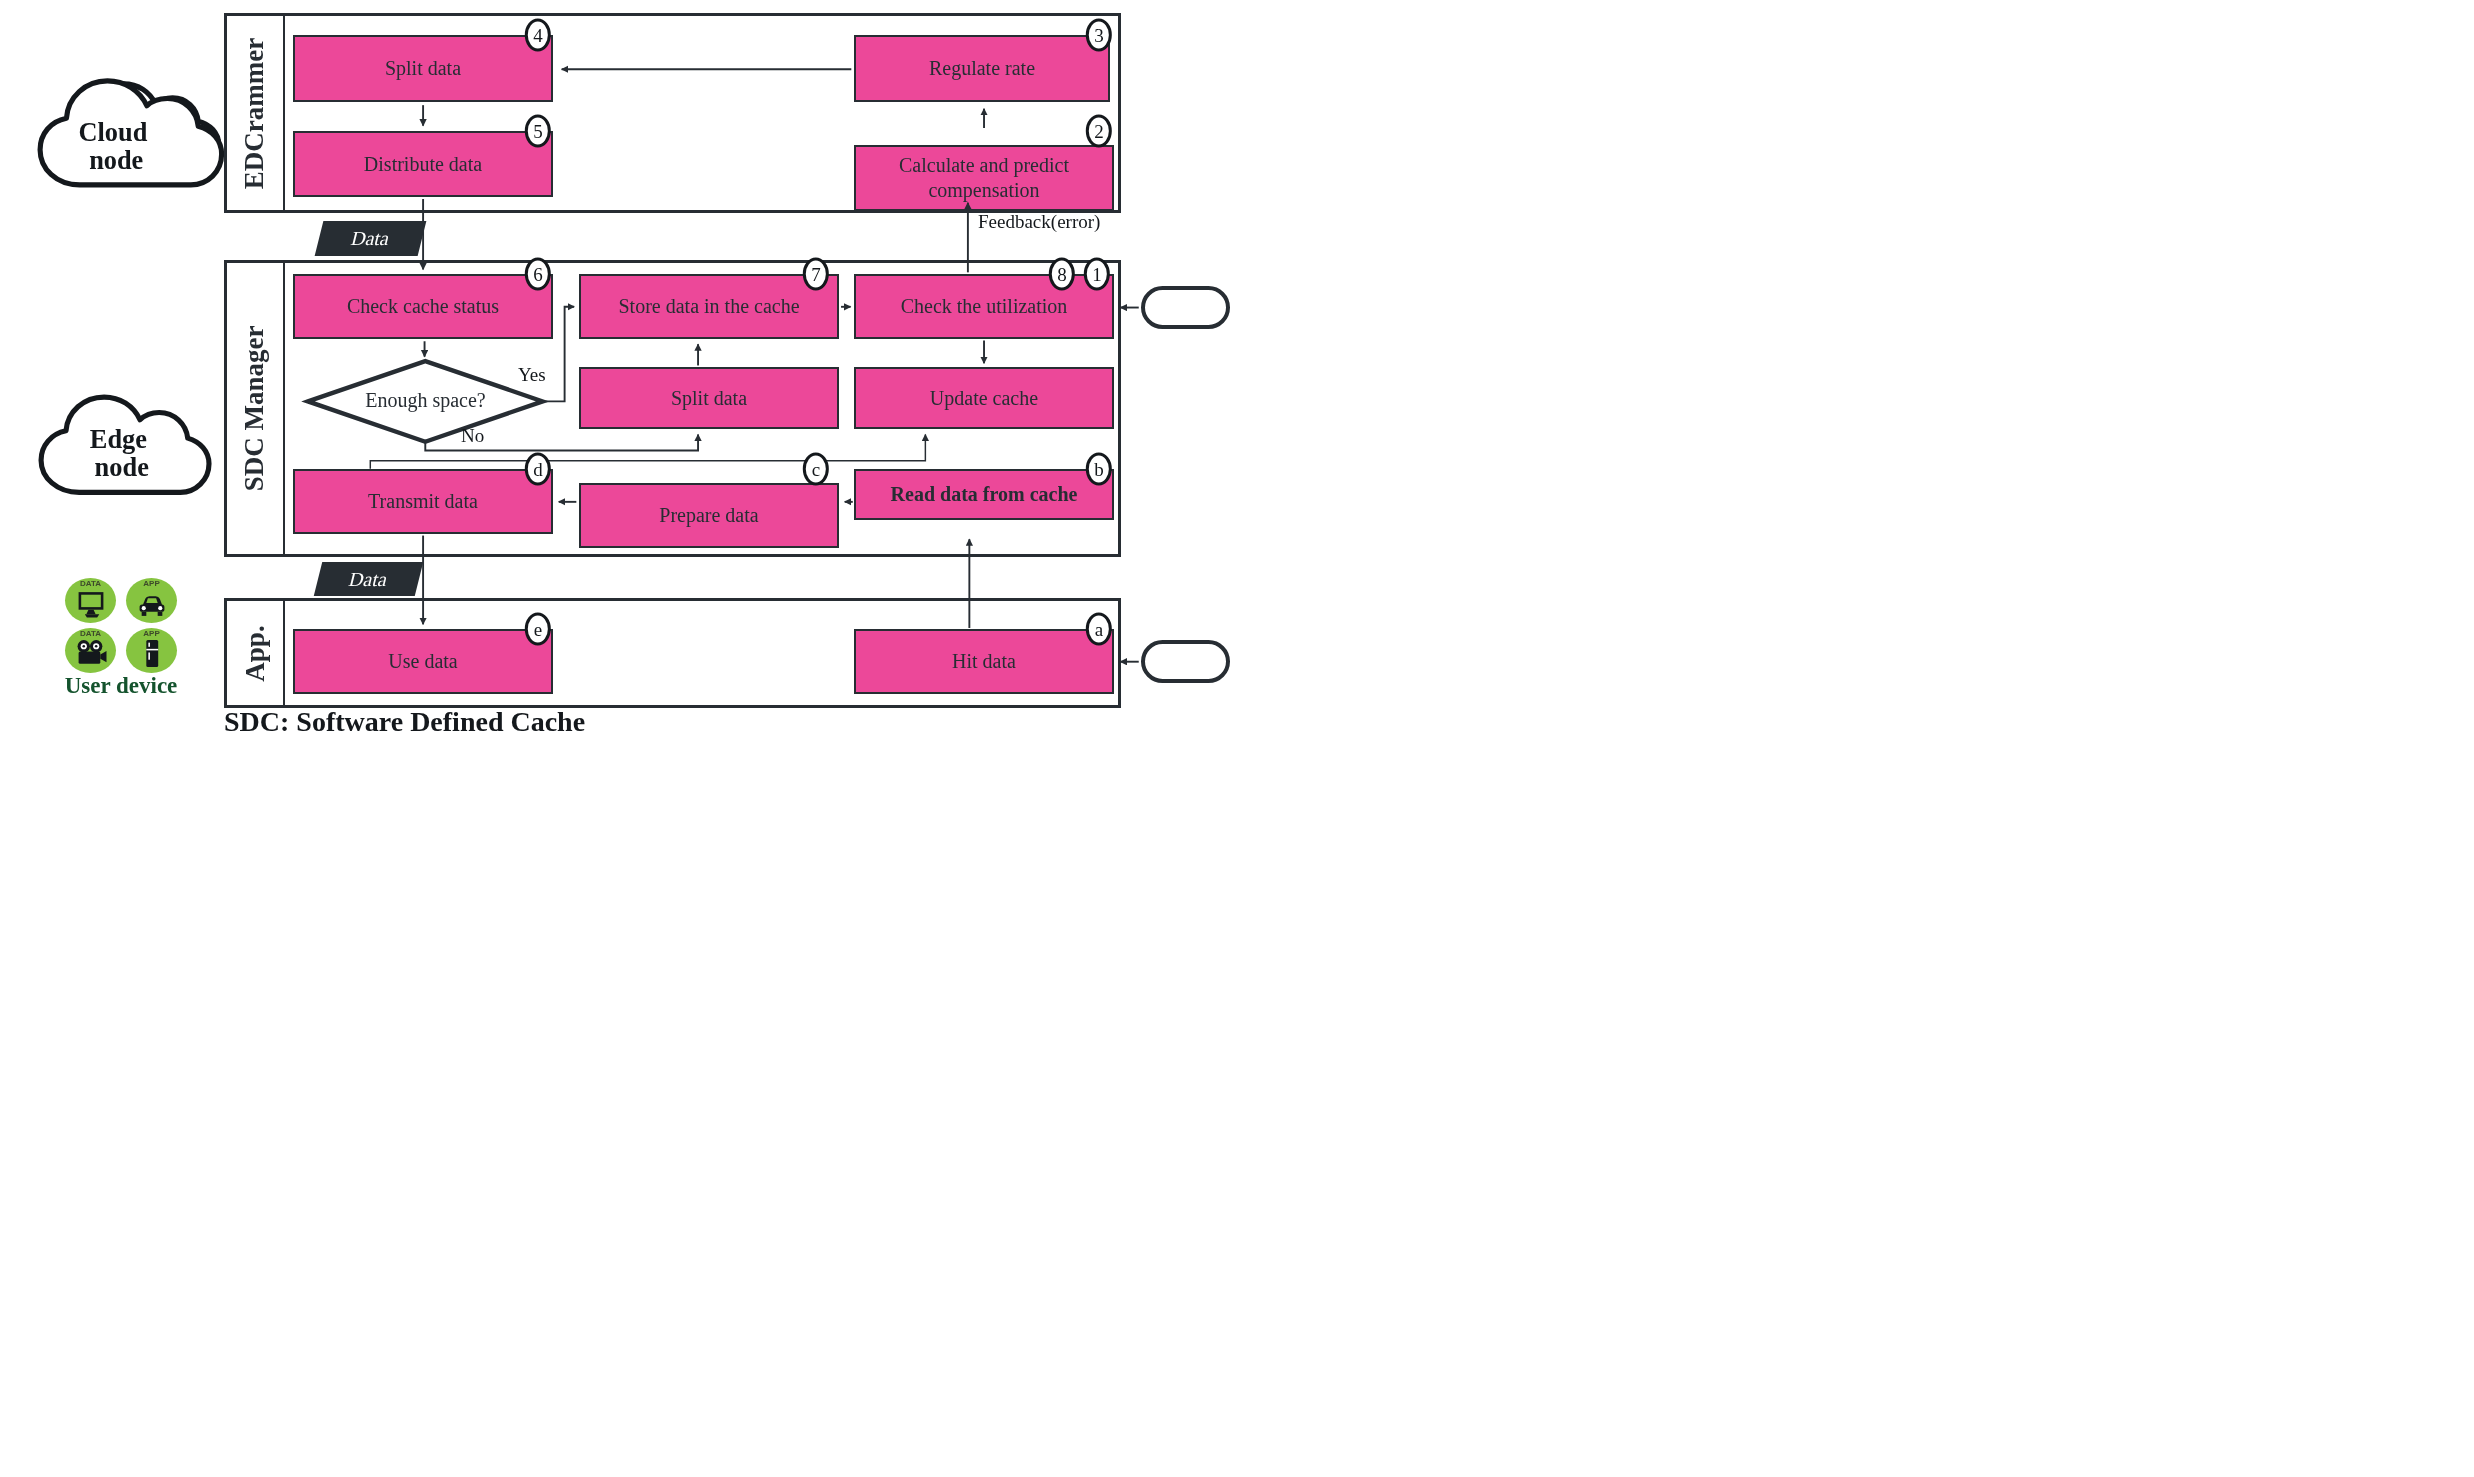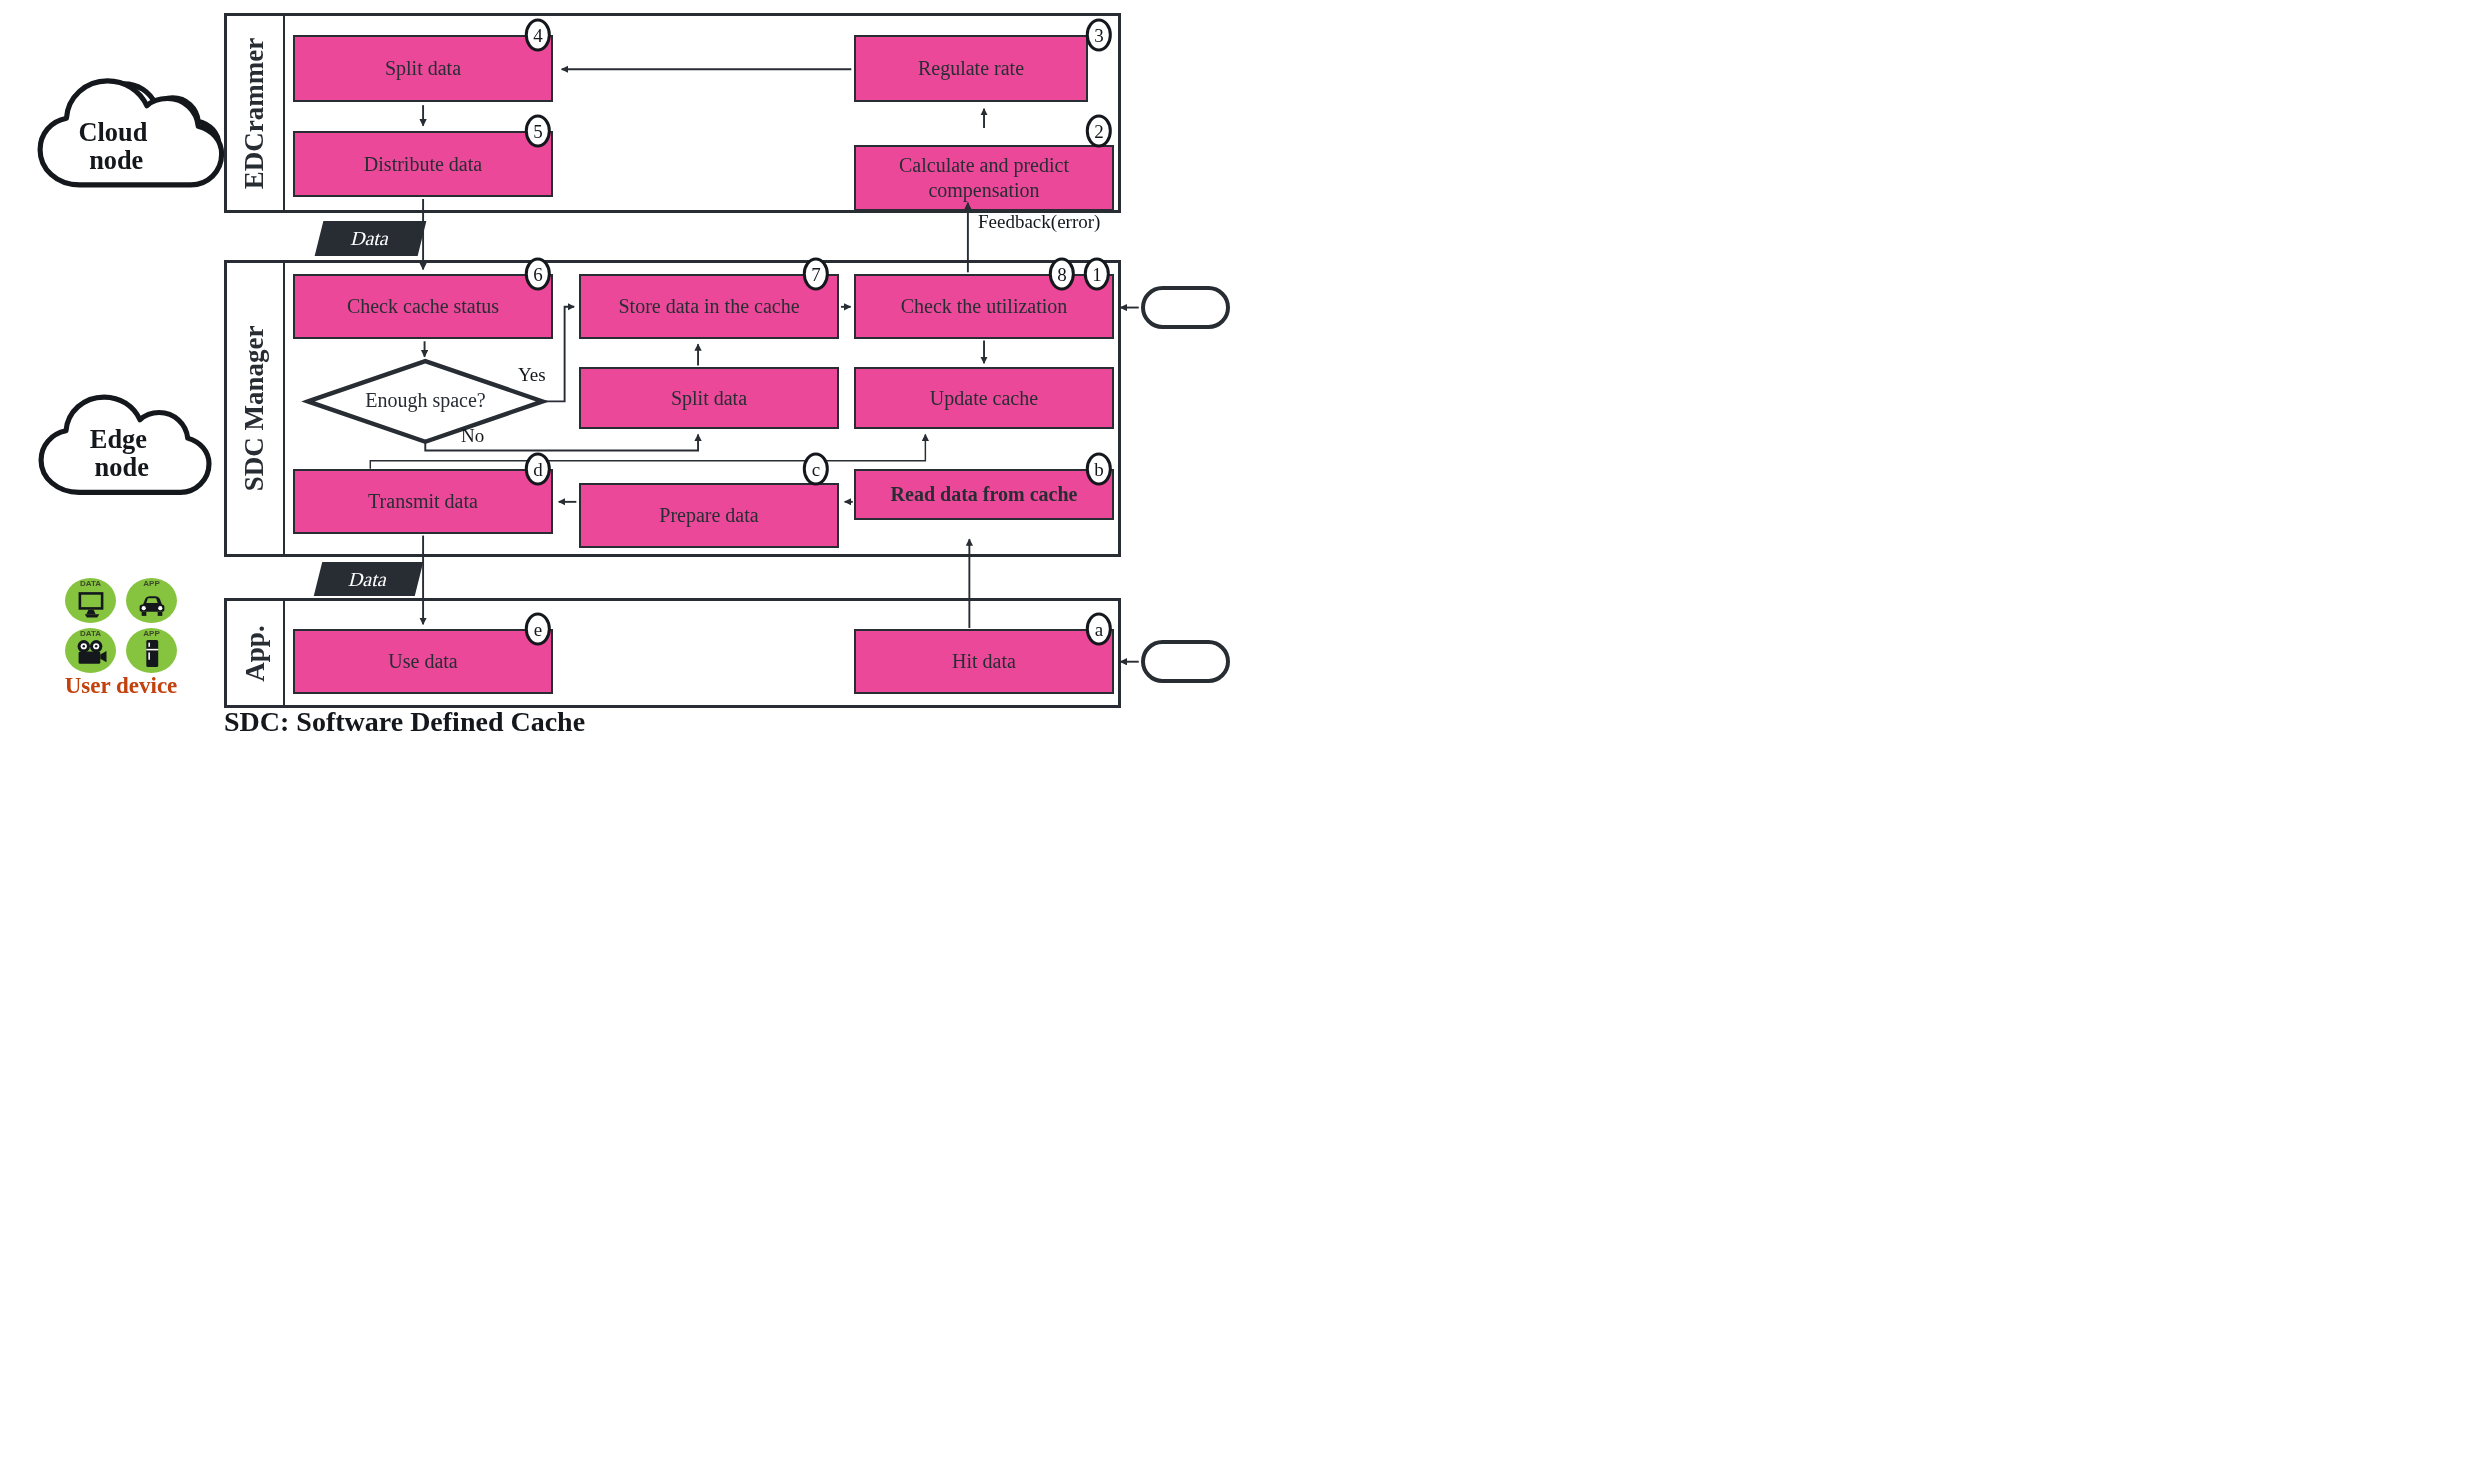--- a/index.html
+++ b/index.html
@@ -28,21 +28,21 @@
   .floatlabel{position:absolute;font-size:19px;color:#14181c;white-space:nowrap;z-index:4;}
 
   .cloudfig{position:absolute;}
   .cloudfig svg{display:block;}
   .cloud-text{font-family:"Liberation Serif","DejaVu Serif",serif;font-weight:bold;font-size:36px;fill:#14181c;}
 
   .uicon{position:absolute;width:51px;height:45px;border-radius:50%;display:flex;flex-direction:column;
          align-items:center;justify-content:flex-start;overflow:hidden;}
   .uicon .ulab{font-family:"Liberation Sans","DejaVu Sans",sans-serif;font-weight:bold;font-size:8px;
                color:#3d4a2a;margin-top:2.2px;line-height:1;}
-  .udevice-label{position:absolute;font-weight:bold;font-size:23px;color:#c2410c;}
+  .udevice-label{position:absolute;font-weight:bold;font-size:23px;color:#14532d;}
   .footer-note{position:absolute;font-size:28px;color:#14181c;font-weight:bold;}
 
   #arrows{position:absolute;left:0;top:0;width:1237px;height:739px;z-index:5;pointer-events:none;}
   #diamond-svg{position:absolute;left:0;top:0;z-index:2;}
   .diamond-label{position:absolute;left:330px;top:389px;width:191px;text-align:center;
                  font-size:20px;color:#272d33;z-index:4;}
 </style>
 </head>
 <body>
 
@@ -136,21 +136,21 @@
       <span>SDC Manager</span>
     </div>
   </div>
   <div class="band" style="left:224px;top:598px;width:897px;height:110px;">
     <div class="band-strip">
       <span>App.</span>
     </div>
   </div>
 
   <div class="box" style="left:293px;top:35px;width:260px;height:67px;">Split data</div>
-  <div class="box" style="left:854px;top:35px;width:234px;height:67px;">Regulate rate</div>
+  <div class="box" style="left:854px;top:35px;width:256px;height:67px;">Regulate rate</div>
   <div class="box" style="left:293px;top:131px;width:260px;height:66px;">Distribute data</div>
   <div class="box" style="left:854px;top:131px;width:260px;height:66px;margin-top:14px;">
     <div>
       <div>Calculate and predict</div>
       <div>compensation</div>
     </div>
   </div>
 
   <div class="box" style="left:293px;top:274px;width:260px;height:65px;">Check cache status</div>
   <div class="box" style="left:579px;top:274px;width:260px;height:65px;">Store data in the cache</div>

